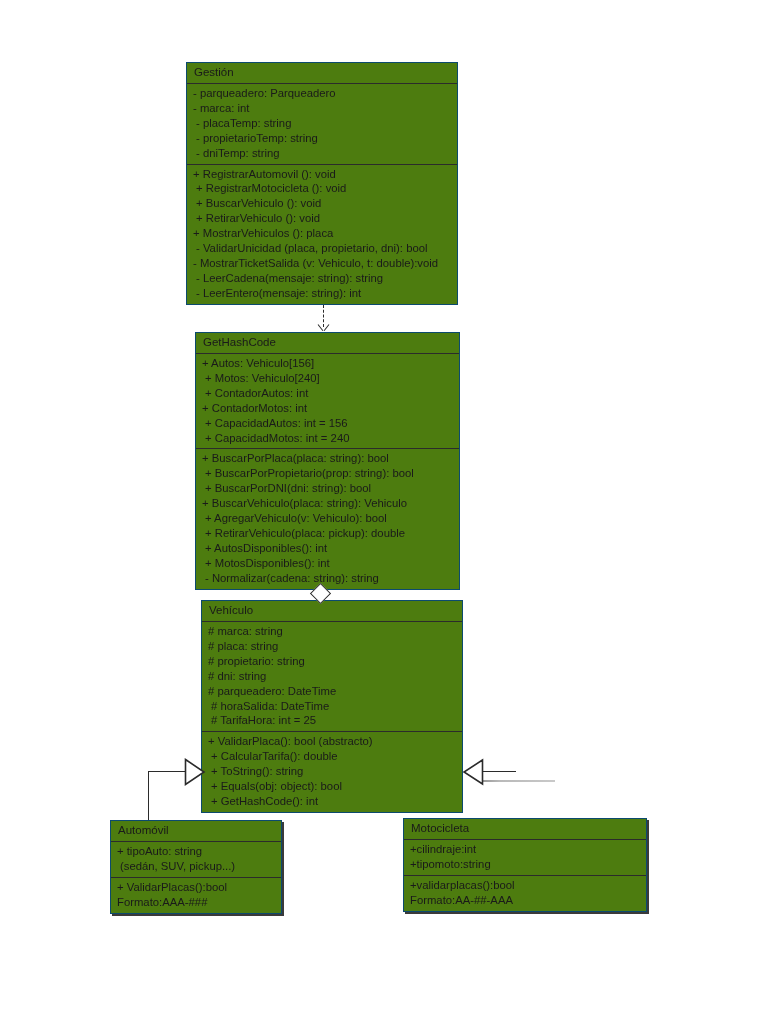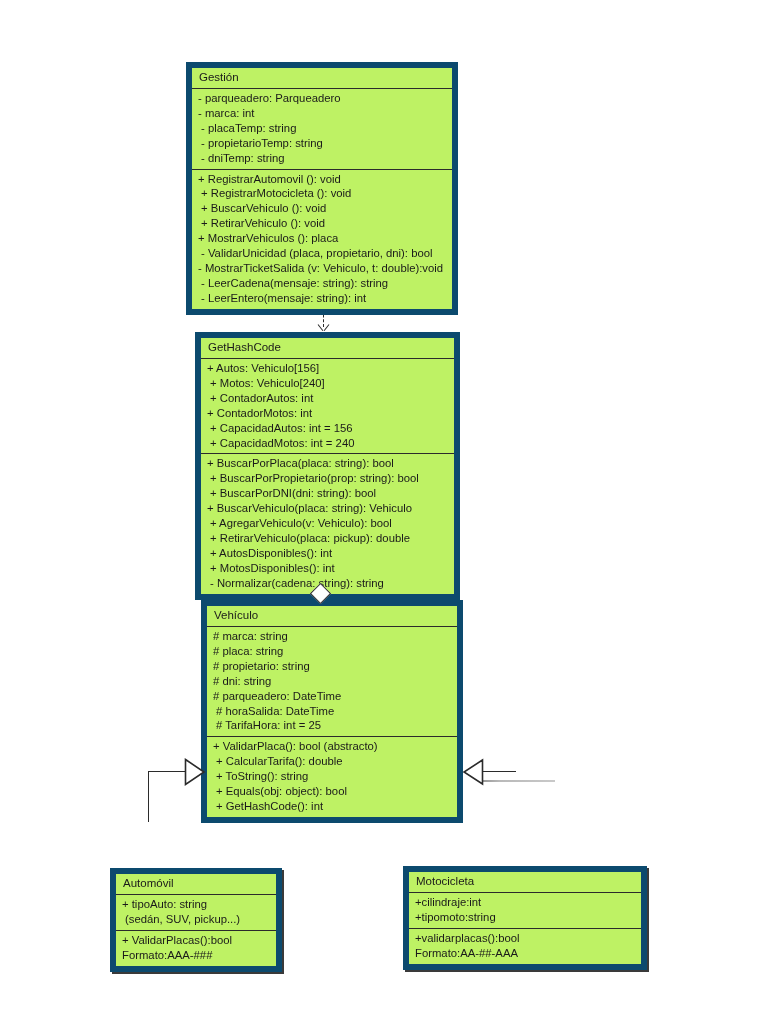--- a/index.html
+++ b/index.html
@@ -22,27 +22,26 @@
     left: 0;
     top: 0;
     width: 768px;
     height: 1024px;
   }
 
   
   .uml-class {
     position: absolute;
     box-sizing: border-box;
-    background: #bef264;
-    border: 6px solid #0c4a6e;
+    background: #4d7c0f;
+    border: 1px solid #0c4a6e;
     z-index: 5;
   }
   .uml-class.shadowed {
     box-shadow: 2px 2px 0 0 #3a3a3a;
-    margin-top: 48px;
   }
   .class-title {
     box-sizing: border-box;
     border-bottom: 1px solid #2b2b2b;
     padding: 2px 2px 3px 7px;
     font-size: 11.5px;
     line-height: 15px;
     white-space: nowrap;
   }
   .class-section {

